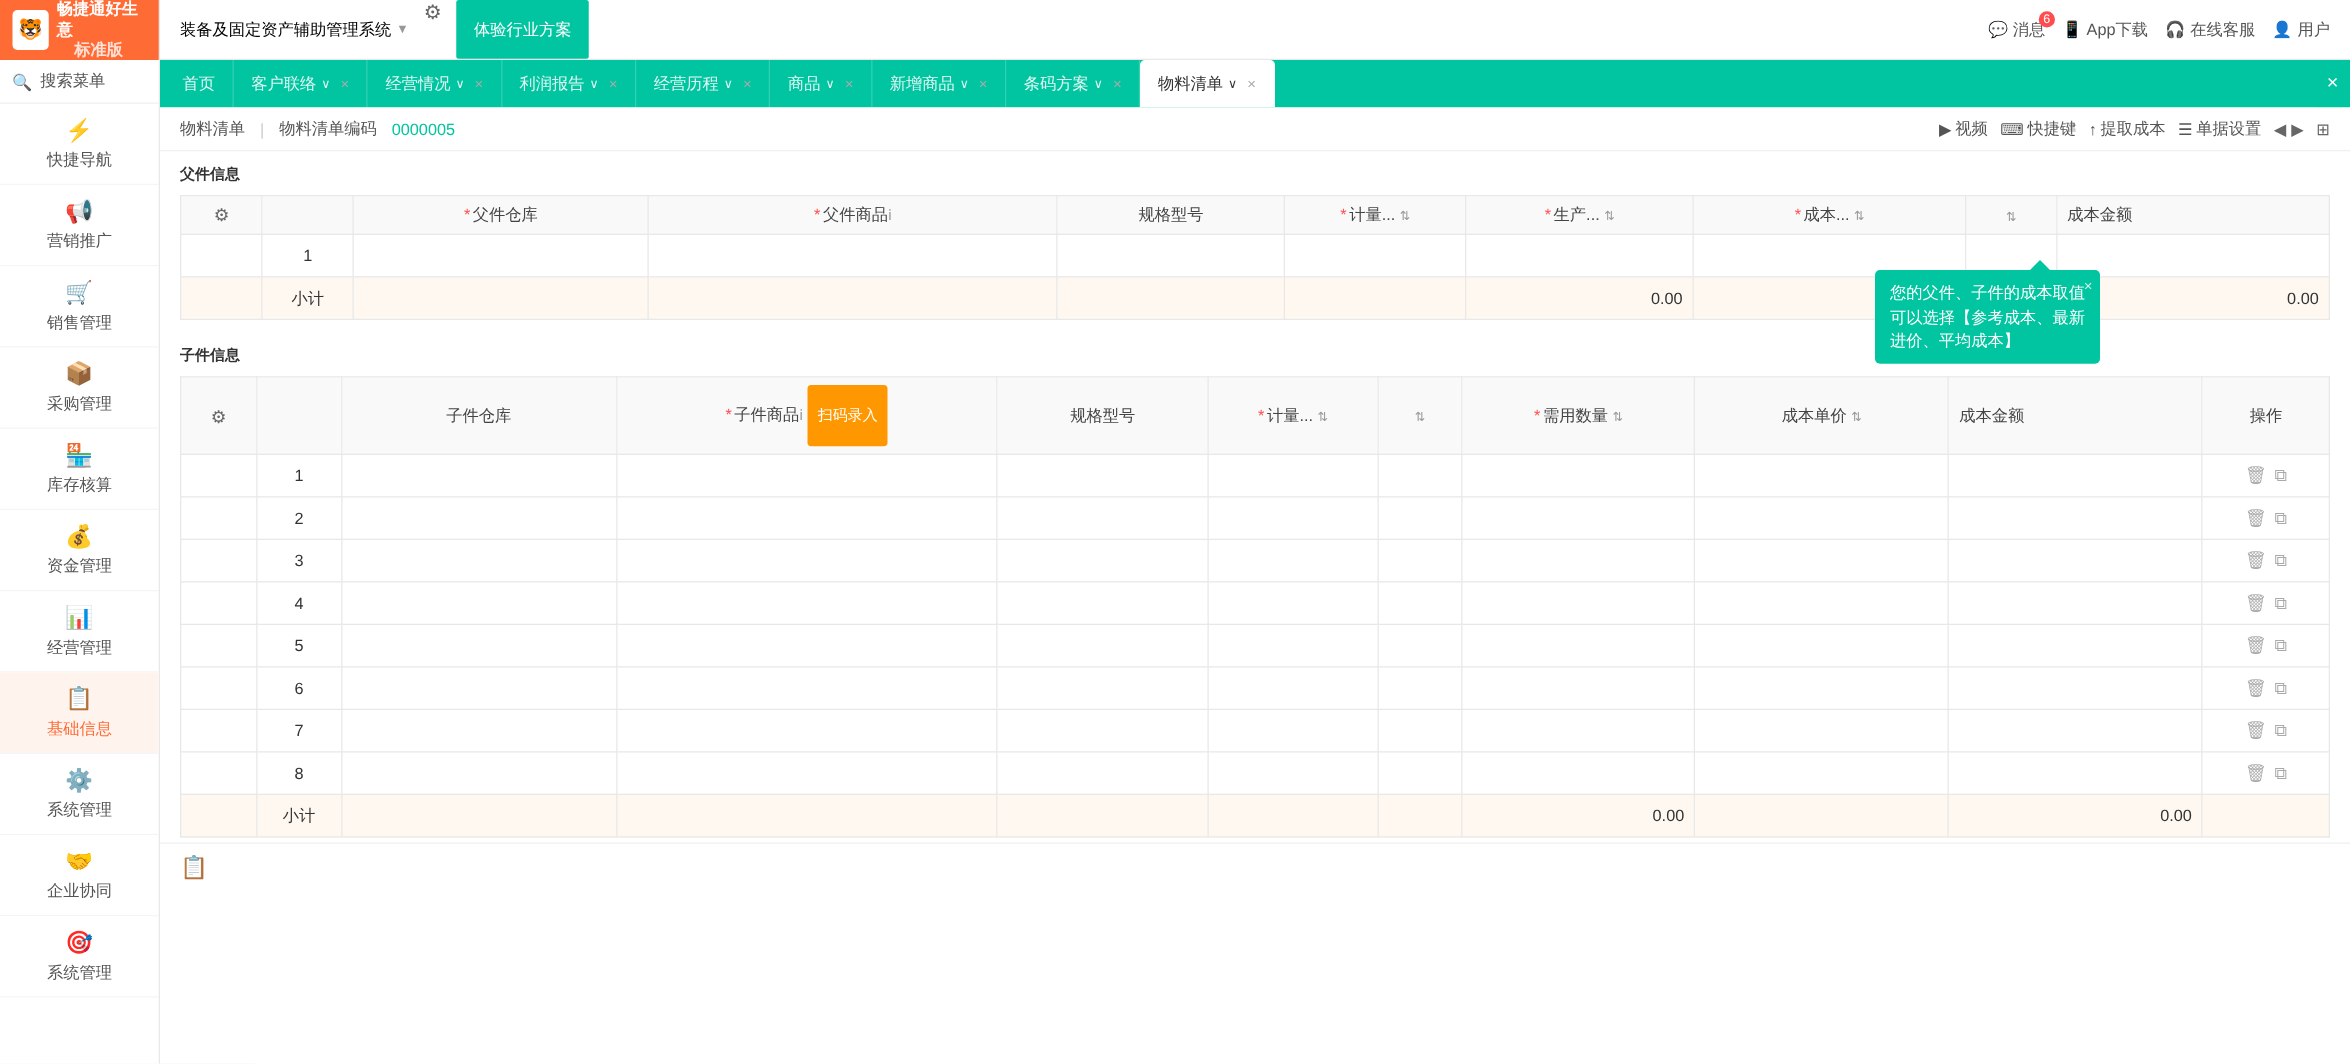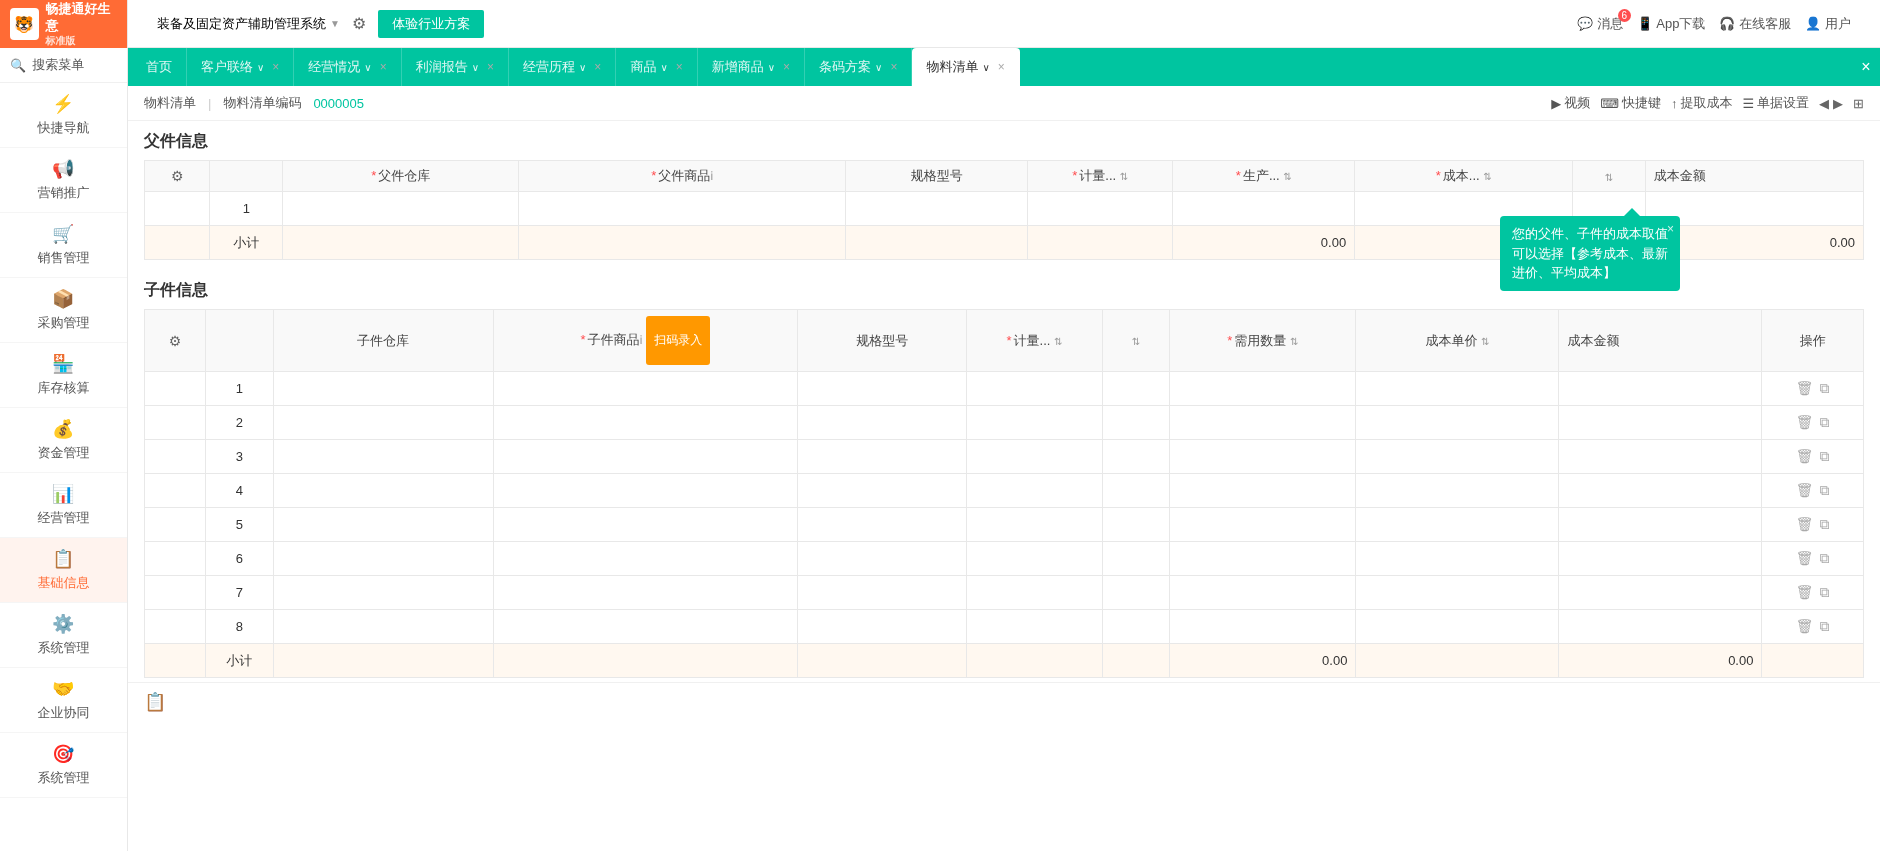--- a/index.html
+++ b/index.html
@@ -58,22 +58,21 @@
 
     
     .main { flex: 1; display: flex; flex-direction: column; overflow: hidden; }
 
     
     .topbar {
       height: 48px;
       background: #fff;
       border-bottom: 1px solid #e8e8e8;
       display: flex;
-      align-items: center;
-      padding: 0 29px;
+      padding: 0 16px;
       gap: 12px;
     }
     .topbar-system-select {
       display: flex;
       align-items: center;
       gap: 4px;
       cursor: pointer;
     }
     .topbar-btn {
       background: #00c5a0;
@@ -151,21 +150,21 @@
     .action-btn {
       display: flex;
       align-items: center;
       gap: 3px;
       cursor: pointer;
       color: #555;
     }
 
     
     .section { padding: 10px 16px 0; }
-    .section-title { font-size: 16px; font-weight: 600; color: #333; margin-bottom: 8px; }
+    .section-title { font-size: 12px; font-weight: 600; color: #333; margin-bottom: 8px; }
 
     
     .data-table { width: 100%; border-collapse: collapse; table-layout: fixed; }
     .data-table th {
       background: #f9f9f9;
       border: 1px solid #e8e8e8;
       padding: 6px 8px;
       font-weight: 500;
       color: #444;
       white-space: nowrap;
@@ -261,21 +260,21 @@
     .info-icon { color: #999; font-size: 12px; cursor: pointer; }
   </style>
 </head>
 <body>
 
 <div class="sidebar">
   <div class="sidebar-logo">
     <div class="sidebar-logo-icon">🐯</div>
     <div class="sidebar-logo-text">
       <div>畅捷通好生意</div>
-      <div style="font-size:10px;opacity:0.8;">标准版</div>
+      <div style="font-size:13px;opacity:0.8;margin-left:14px;">标准版</div>
     </div>
   </div>
   <div class="sidebar-search">
     <span>🔍</span>
     <span>搜索菜单</span>
   </div>
   <div class="sidebar-nav-item">
     <span class="nav-icon">⚡</span>
     <span>快捷导航</span>
   </div>

